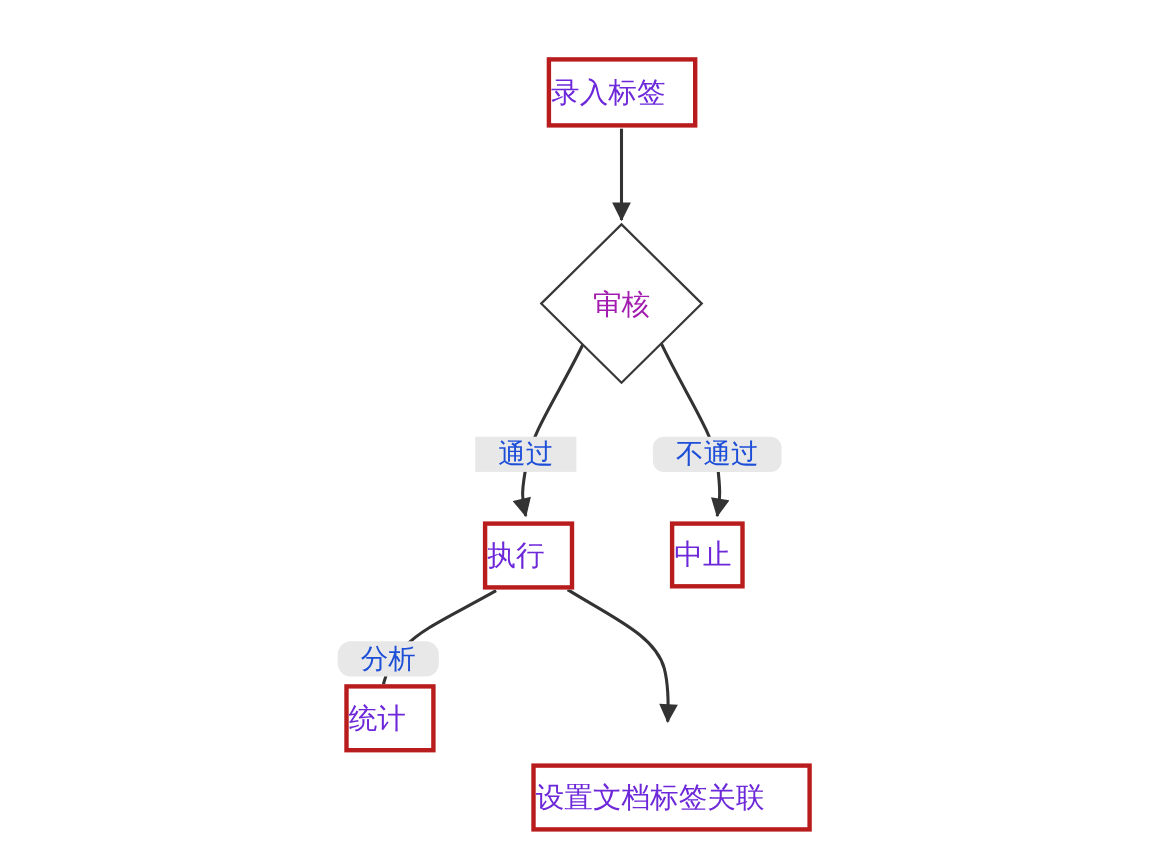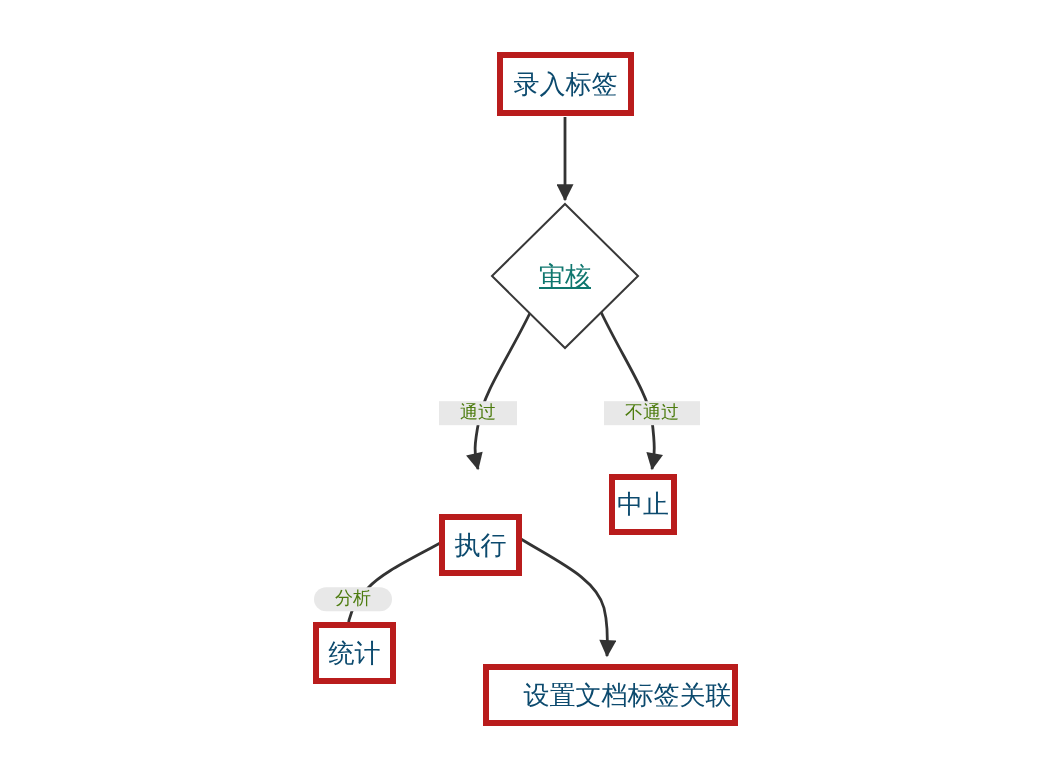--- a/index.html
+++ b/index.html
@@ -29,52 +29,52 @@
   }
   .diamond-shape {
     fill: #ffffff;
     stroke: #383838;
     stroke-width: 2px;
   }
   .node {
     position: absolute;
     box-sizing: border-box;
     background: #ffffff;
-    border: 6px solid #b91c1c;
-    color: #0c4a6e;
+    border: 4px solid #b91c1c;
+    color: #6d28d9;
     font-size: 26px;
     display: flex;
     align-items: center;
-    justify-content: center;
+    justify-content: flex-start;
     white-space: nowrap;
   }
   .node-start   { left: 497px; top: 52px;  width: 137px; height: 64px; }
-  .node-execute { left: 439px; top: 474px; width: 83px;  height: 62px; margin-top: 40px; }
+  .node-execute { left: 439px; top: 474px; width: 83px;  height: 62px; }
   .node-abort   { left: 609px; top: 474px; width: 68px;  height: 61px; }
   .node-stats   { left: 313px; top: 622px; width: 83px;  height: 62px; }
-  .node-setdoc  { left: 483px; top: 664px; width: 255px; height: 62px; padding-left: 34px; }
+  .node-setdoc  { left: 483px; top: 694px; width: 255px; height: 62px; }
   .node-review-text {
     position: absolute;
     left: 492px; top: 204px; width: 146px; height: 144px;
     display: flex; align-items: center; justify-content: center;
-    color: #0f766e; font-size: 26px;
-    background: transparent; border: none; text-decoration: underline;
+    color: #a21caf; font-size: 26px;
+    background: transparent; border: none;
   }
   .edge-label {
     position: absolute;
     transform: translate(-50%, -50%);
     background: #e8e8e8;
-    color: #4d7c0f;
-    font-size: 18px;
+    color: #1d4ed8;
+    font-size: 25px;
     line-height: 1.2;
     padding: 1px 21px;
     white-space: nowrap;
   }
   .label-pass    { left: 478px; top: 413px; }
-  .label-fail    { left: 652px; top: 413px; }
+  .label-fail    { left: 652px; top: 413px; border-radius: 10px; }
   .label-analyze { left: 353px; top: 599px; border-radius: 12px; }
 </style>
 </head>
 <body>
 
 <div class="canvas">
 
   <svg class="edges" viewBox="0 0 1046 781" xmlns="http://www.w3.org/2000/svg">
     <defs>
       <marker id="arrow" viewBox="0 0 10 10" refX="9.3" refY="5" markerWidth="18" markerHeight="17" orient="auto" markerUnits="userSpaceOnUse">

